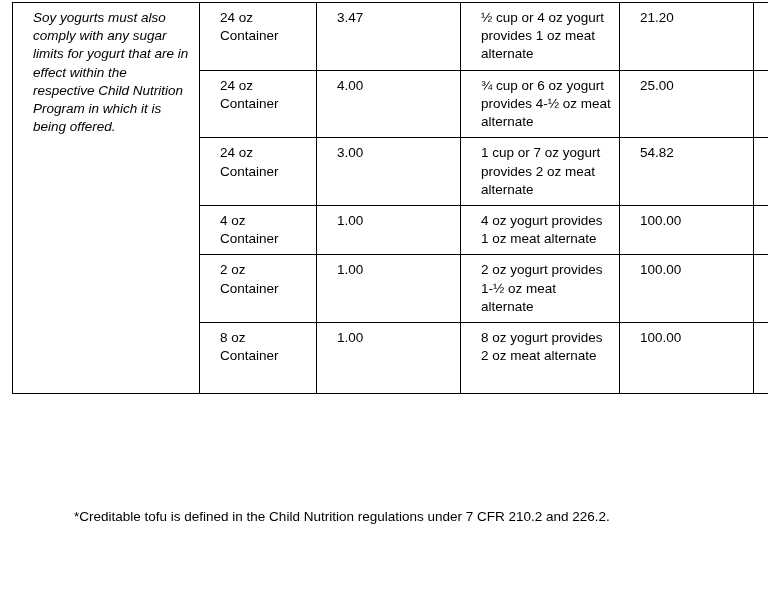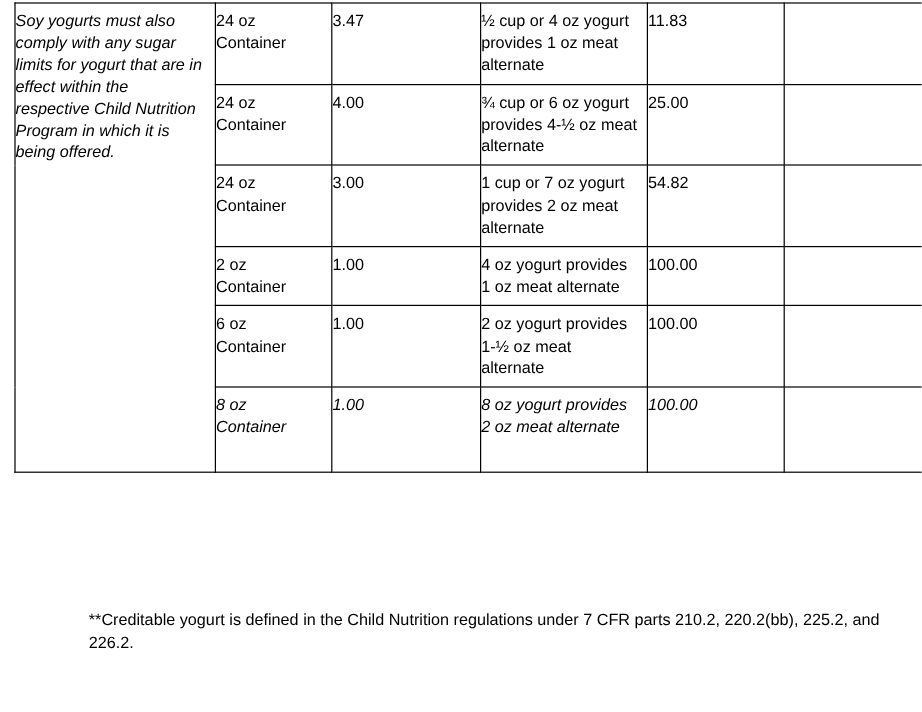--- a/index.html
+++ b/index.html
@@ -24,21 +24,21 @@
     position: absolute;
     left: 12px;
     top: 2px;
     width: 744px;
     border-collapse: collapse;
     table-layout: fixed;
   }
   table.yogurt-table td {
     border: 1px solid #000000;
     vertical-align: top;
-    padding: 6px 8px 6px 0;
+    padding: 6px 8px 6px 20px;
     font-size: 13.5px;
     line-height: 1.35;
   }
   td.col-note {
     width: 158px;
     font-style: italic;
   }
   td.col-size {
     width: 88px;
     margin-top: 48px;
@@ -53,21 +53,20 @@
     width: 105px;
   }
   td.col-blank {
     width: 110px;
   }
   .cell-stack div {
     margin: 0;
   }
   .row-tall td {
     height: 58px;
-    font-style: italic;
   }
   .note-text {
     margin: 0;
   }
   .footnotes {
     position: absolute;
     left: 74px;
     top: 493px;
     width: 660px;
   }
@@ -90,21 +89,21 @@
           <p class="note-text">Soy yogurts must also comply with any sugar limits for yogurt that are in effect within the respective Child Nutrition Program in which it is being offered.</p>
         </td>
         <td class="col-size">
           <div class="cell-stack">
             <div>24 oz</div>
             <div>Container</div>
           </div>
         </td>
         <td class="col-amount">3.47</td>
         <td class="col-desc">½ cup or 4 oz yogurt provides 1 oz meat alternate</td>
-        <td class="col-percent">11.83</td>
+        <td class="col-percent">21.20</td>
         <td class="col-blank"></td>
       </tr>
 
       <tr>
         <td class="col-size">
           <div class="cell-stack">
             <div>24 oz</div>
             <div>Container</div>
           </div>
         </td>
@@ -123,34 +122,34 @@
         </td>
         <td class="col-amount">3.00</td>
         <td class="col-desc">1 cup or 7 oz yogurt provides 2 oz meat alternate</td>
         <td class="col-percent">54.82</td>
         <td class="col-blank"></td>
       </tr>
 
       <tr>
         <td class="col-size">
           <div class="cell-stack">
-            <div>2 oz</div>
+            <div>4 oz</div>
             <div>Container</div>
           </div>
         </td>
         <td class="col-amount">1.00</td>
         <td class="col-desc">4 oz yogurt provides 1 oz meat alternate</td>
         <td class="col-percent">100.00</td>
         <td class="col-blank"></td>
       </tr>
 
       <tr>
         <td class="col-size">
           <div class="cell-stack">
-            <div>6 oz</div>
+            <div>2 oz</div>
             <div>Container</div>
           </div>
         </td>
         <td class="col-amount">1.00</td>
         <td class="col-desc">2 oz yogurt provides 1-½ oz meat alternate</td>
         <td class="col-percent">100.00</td>
         <td class="col-blank"></td>
       </tr>
 
       <tr class="row-tall">
@@ -163,16 +162,16 @@
         <td class="col-amount">1.00</td>
         <td class="col-desc">8 oz yogurt provides 2 oz meat alternate</td>
         <td class="col-percent">100.00</td>
         <td class="col-blank"></td>
       </tr>
 
     </tbody>
   </table>
 
   <div class="footnotes">
-    <p class="footnote">**Creditable yogurt is defined in the Child Nutrition regulations under 7 CFR parts 210.2, 220.2(bb), 225.2, and 226.2.</p>
+    <p class="footnote">*Creditable tofu is defined in the Child Nutrition regulations under 7 CFR 210.2 and 226.2.</p>
   </div>
 
 </div>
 
 </body></html>

